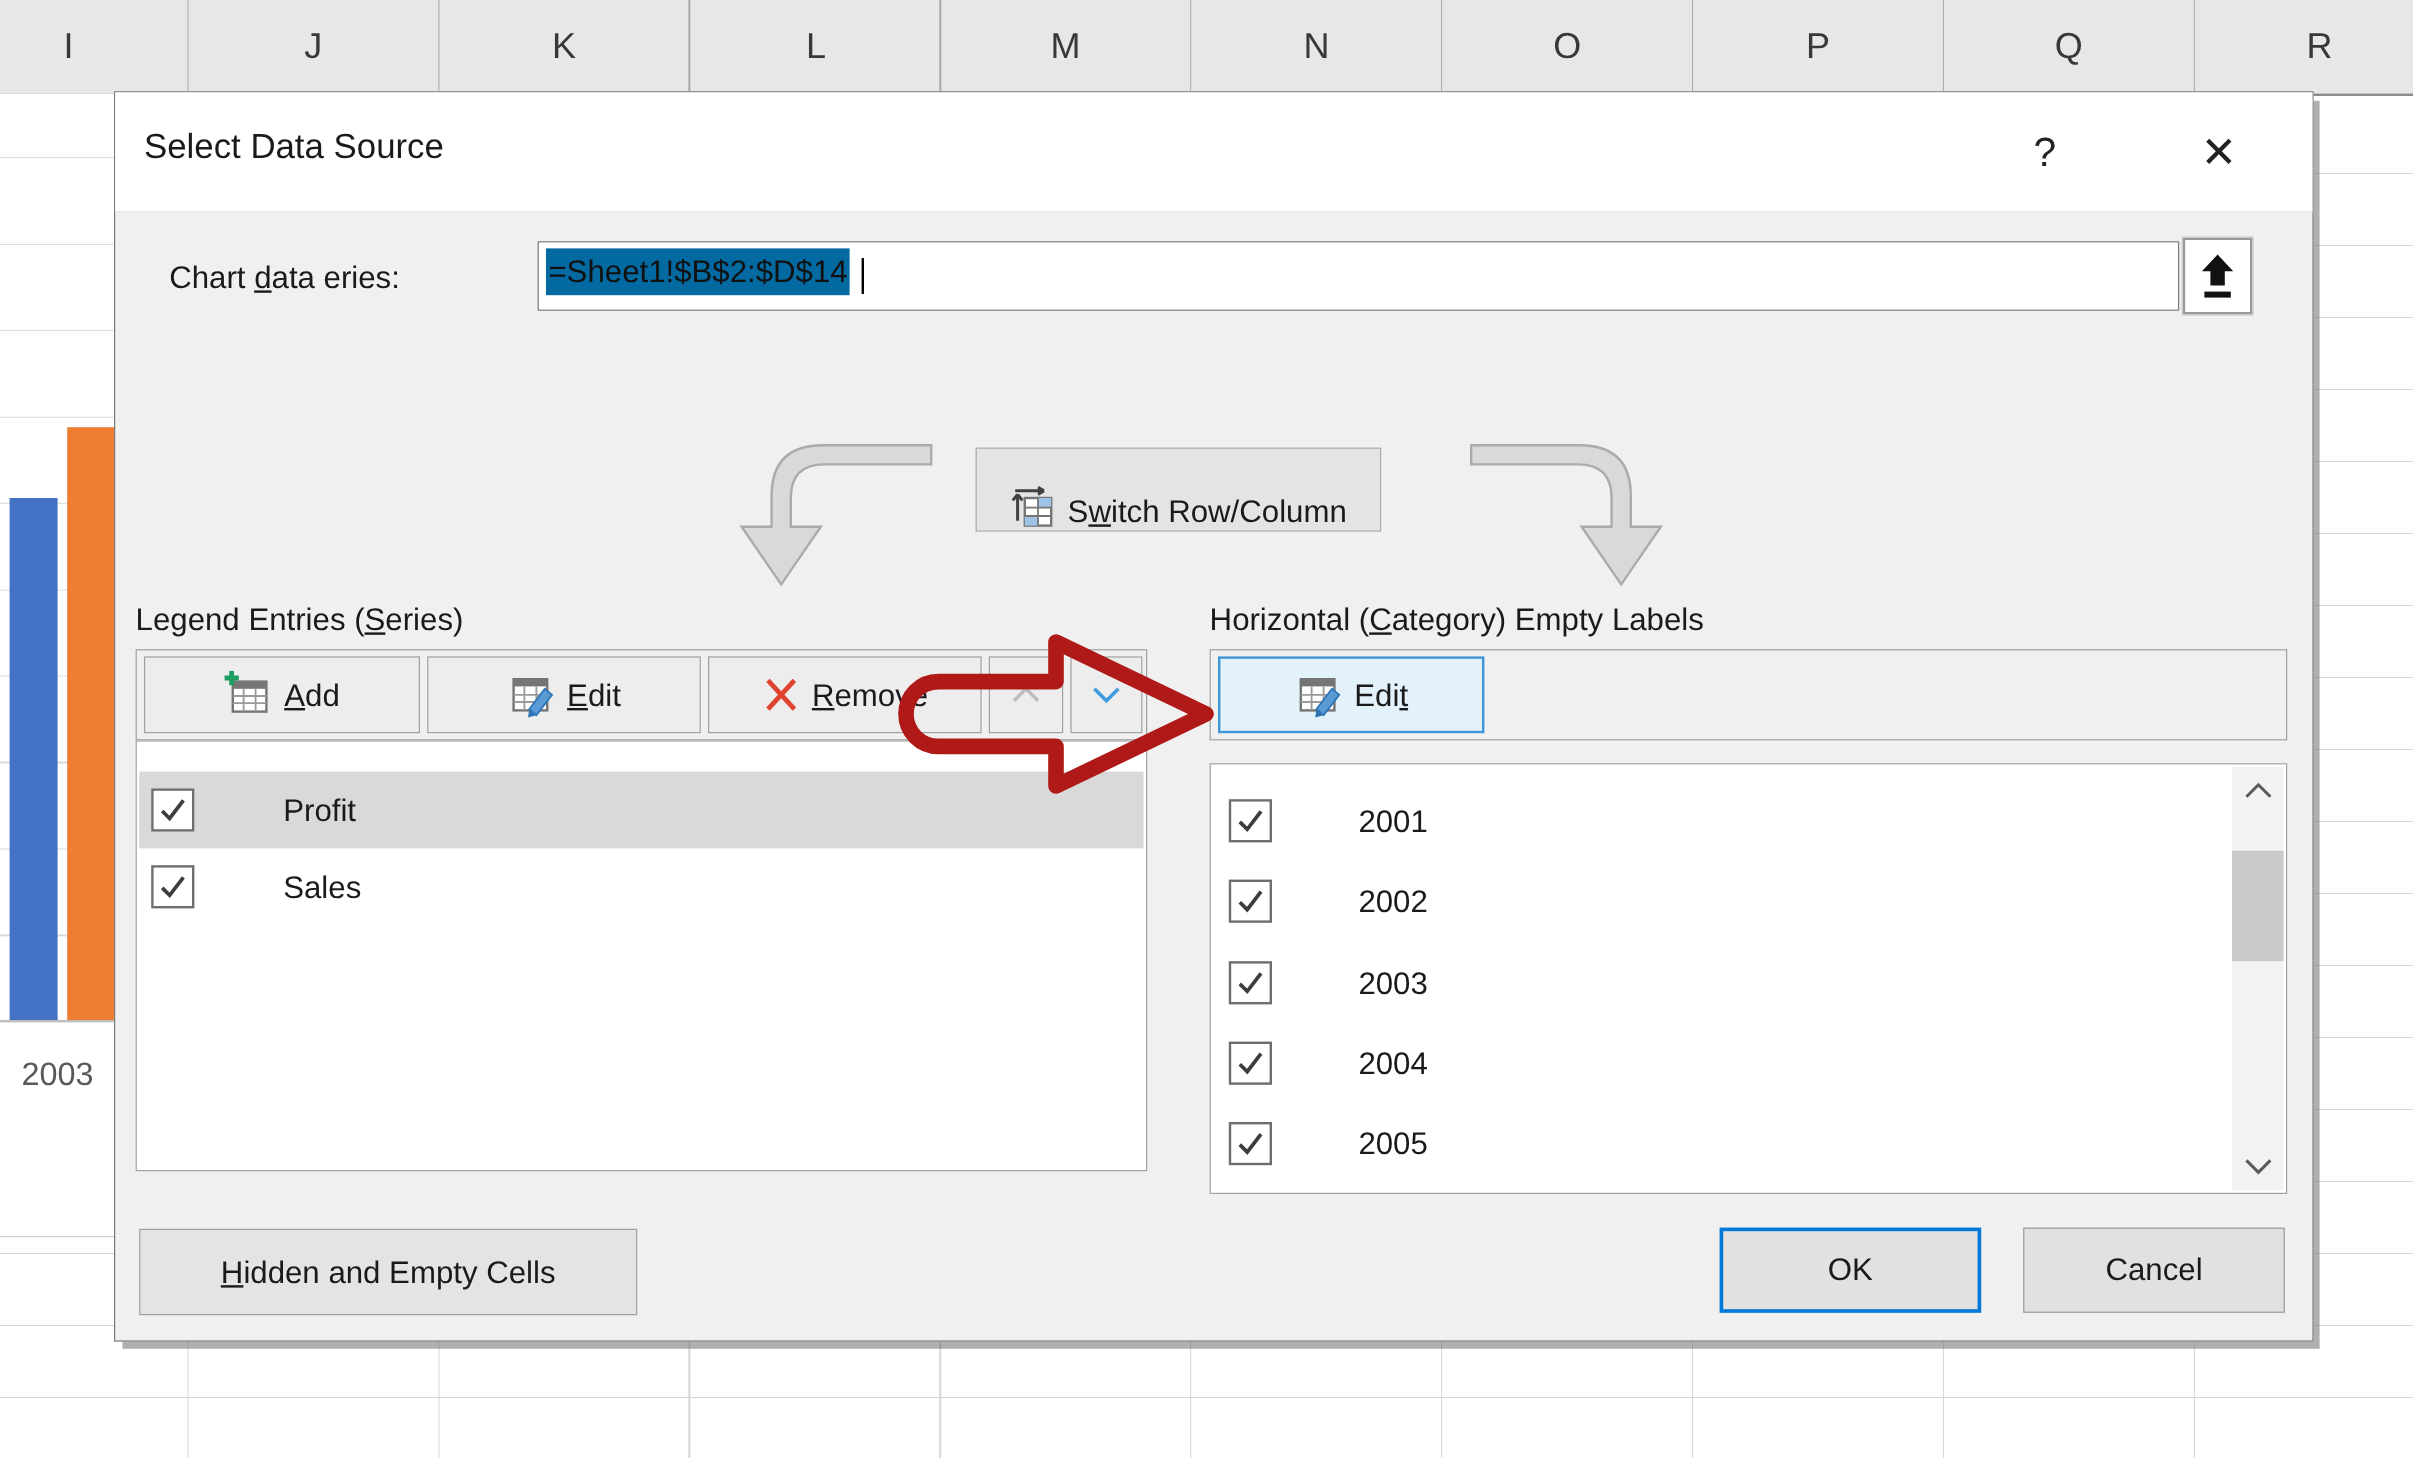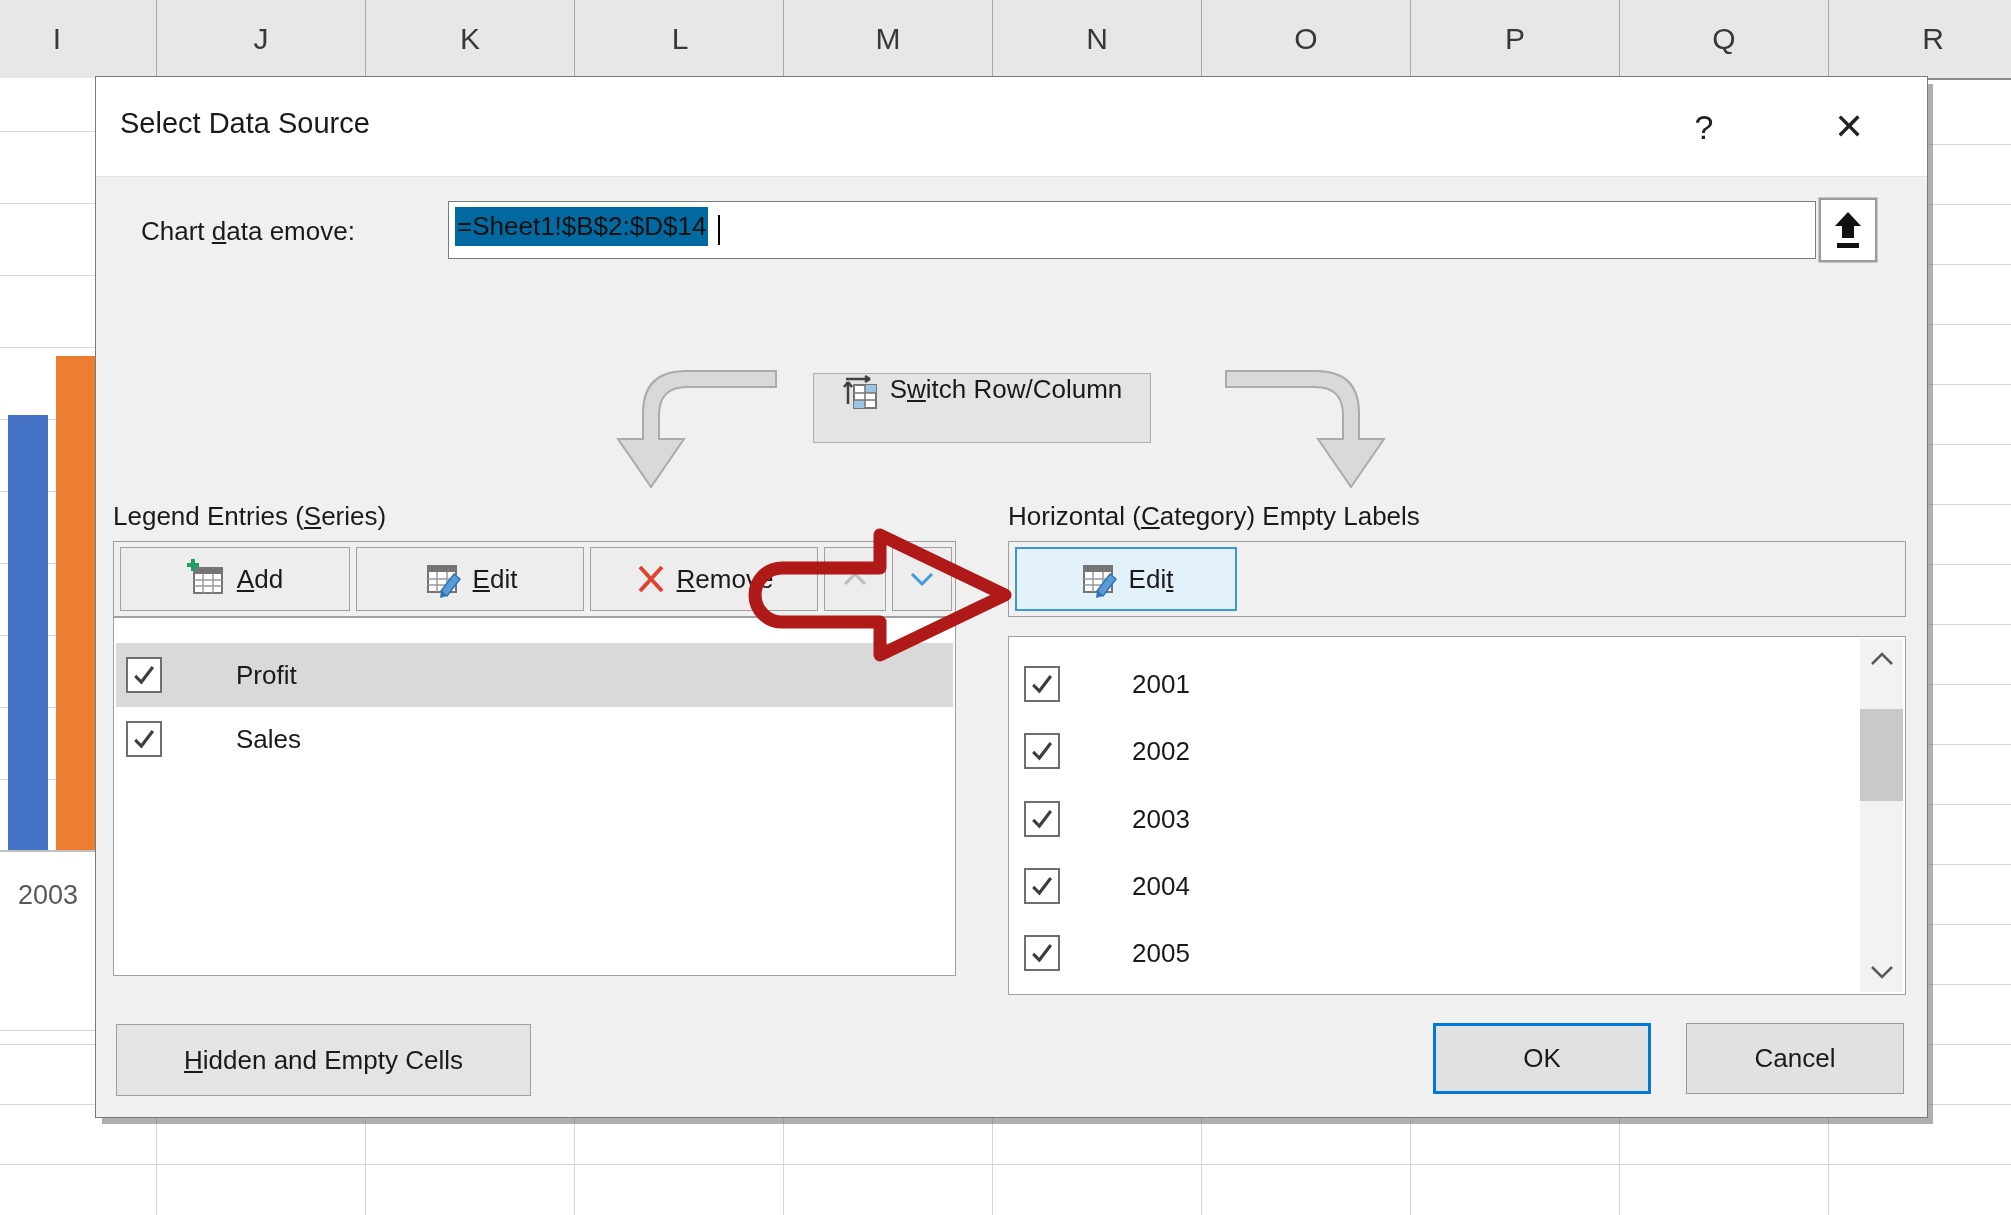--- a/index.html
+++ b/index.html
@@ -31,21 +31,21 @@
   #dlg-title{position:absolute;left:24px;top:30px;font-size:29px;color:#1a1a1a;}
   .titlebtn{position:absolute;top:20px;width:70px;height:60px;text-align:center;line-height:60px;font-size:34px;color:#222;cursor:default;}
   #help-btn{left:1573px;}
   #close-btn{left:1718px;font-size:36px;}
   .u{text-decoration:underline;}
   #range-label{position:absolute;left:45px;top:139px;font-size:26px;color:#1a1a1a;}
   #range-input{position:absolute;left:352px;top:124px;width:1368px;height:58px;background:#fff;border:1px solid #7a7a7a;box-sizing:border-box;}
   #range-text{position:absolute;left:6px;top:5px;font-size:26px;color:#111;background:#0369a1;padding:4px 2px;}
   #caret{display:inline-block;width:2px;height:30px;background:#000;vertical-align:middle;margin-left:1px;}
   #collapse-btn{position:absolute;left:1723px;top:121px;width:58px;height:64px;background:#fff;border:2px solid #9a9a9a;outline:1px solid #c8c8c8;box-sizing:border-box;display:flex;align-items:center;justify-content:center;}
-  #switch-btn{position:absolute;left:717px;top:296px;width:338px;height:70px;background:#E4E4E4;border:1px solid #ACACAC;box-sizing:border-box;display:flex;align-items:flex-start;justify-content:center;gap:10px;font-size:26px;color:#1a1a1a;}
+  #switch-btn{position:absolute;left:717px;top:296px;width:338px;height:70px;background:#E4E4E4;border:1px solid #ACACAC;box-sizing:border-box;display:flex;align-items:flex-end;justify-content:center;gap:10px;font-size:26px;color:#1a1a1a;}
   .panel-heading{position:absolute;top:424px;font-size:26px;color:#1a1a1a;}
   .toolbar{position:absolute;top:464px;height:76px;background:#F0F0F0;border:1px solid #A0A0A0;box-sizing:border-box;}
   .tbtn{position:absolute;top:5px;height:64px;background:#EDEDED;border:1px solid #A0A0A0;box-sizing:border-box;display:flex;align-items:center;justify-content:center;gap:10px;font-size:26px;color:#1a1a1a;}
   .listbox{position:absolute;top:540px;height:359px;background:#fff;border:1px solid #A0A0A0;box-sizing:border-box;}
   .lrow{position:absolute;left:2px;right:2px;height:64px;display:flex;align-items:center;}
   .lrow.sel{background:#D9D9D9;}
   .cb{width:36px;height:36px;background:#fff;border:2px solid #6e6e6e;box-sizing:border-box;flex:none;display:flex;align-items:center;justify-content:center;}
   .rowlabel{font-size:26px;color:#1a1a1a;}
   #edit-axis-btn{background:#E3F1FB;border:2px solid #3E95D7;}
   #scrollbar{position:absolute;right:2px;top:2px;width:43px;height:353px;background:#F2F2F2;}
@@ -85,21 +85,21 @@
     <div id="chart-axis"></div>
     <div id="chart-cat">2003</div>
   </div>
 
   <div id="dialog">
     <div id="title-band"></div>
     <div id="dlg-title">Select Data Source</div>
     <div id="help-btn" class="titlebtn">?</div>
     <div id="close-btn" class="titlebtn">✕</div>
 
-    <div id="range-label"><span>Chart </span><span class="u">d</span><span>ata emove:</span></div>
+    <div id="range-label"><span>Chart </span><span class="u">d</span><span>ata eries:</span></div>
     <div id="range-input">
       <span id="range-text">=Sheet1!$B$2:$D$14</span>
         <span id="caret" style="position:absolute;left:268px;top:13px;"></span>
     </div>
     <div id="collapse-btn">
       <span>
         <svg width="34" height="40" viewBox="0 0 34 40">
             <path d="M17 2 L30 16 H23 V28 H11 V16 H4 Z" fill="#111"></path>
             <rect x="6" y="33" width="22" height="5" fill="#111"></rect>
           </svg>

